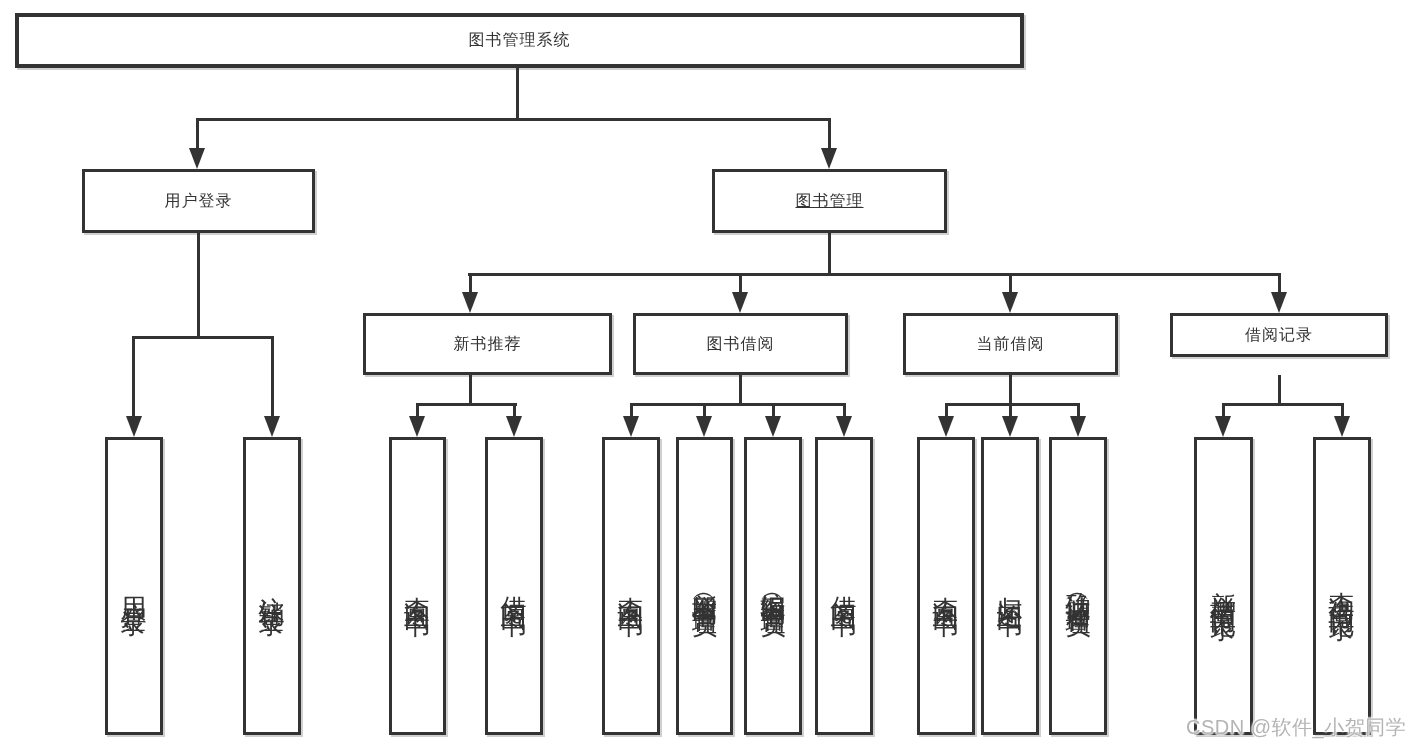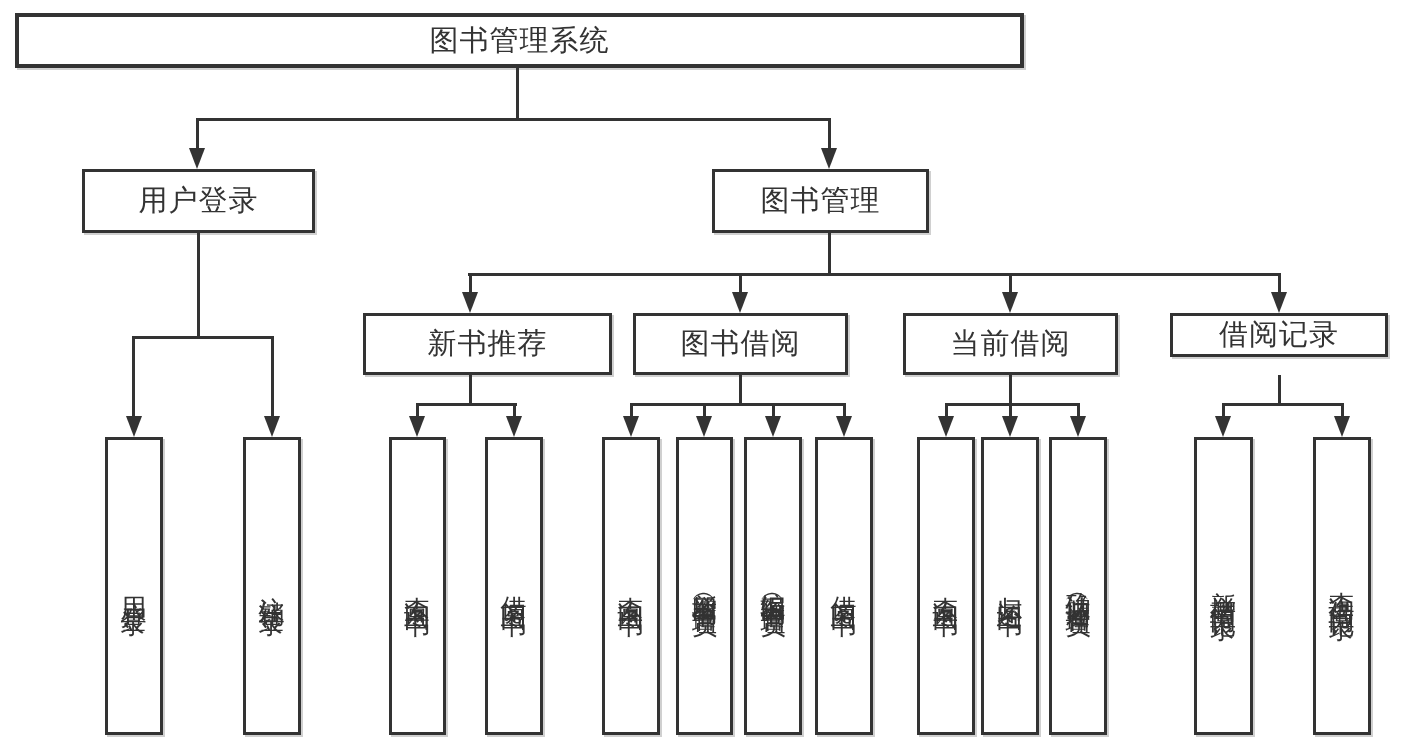--- a/index.html
+++ b/index.html
@@ -16,21 +16,21 @@
     box-sizing:border-box;
     border:3px solid #333333;
     background:#ffffff;
     display:flex;
     align-items:center;
     justify-content:center;
     box-shadow:2px 2px 0 rgba(120,120,120,0.35);
   }
   .box.root{border-width:4px;}
   .hlabel{
-    font-size:29px;
+    font-size:16px;
     letter-spacing:1px;
     color:#333333;
     white-space:nowrap;
   }
   .vlabel{
     writing-mode:vertical-rl;
     text-orientation:mixed;
     font-size:26px;
     line-height:1;
     letter-spacing:5px;
@@ -71,21 +71,21 @@
   <div class="line" style="left:516px;top:68px;width:3px;height:52px;"></div>
   <div class="line" style="left:196px;top:118px;width:635px;height:3px;"></div>
   <div class="line" style="left:196px;top:118px;width:3px;height:32px;"></div>
   <div class="arrowhead" style="left:189px;top:148px;"></div>
   <div class="line" style="left:828px;top:118px;width:3px;height:32px;"></div>
   <div class="arrowhead" style="left:821px;top:148px;"></div>
 
   <div class="box" style="left:82px;top:169px;width:233px;height:64px;">
     <span class="hlabel">用户登录</span>
   </div>
-  <div class="box" style="left:712px;top:169px;width:217px;height:64px;">
+  <div class="box" style="left:712px;top:169px;width:235px;height:64px;text-decoration:underline;">
     <span class="hlabel">图书管理</span>
   </div>
 
   <div class="line" style="left:197px;top:233px;width:3px;height:106px;"></div>
   <div class="line" style="left:133px;top:336px;width:141px;height:3px;"></div>
   <div class="line" style="left:132px;top:336px;width:3px;height:82px;"></div>
   <div class="arrowhead" style="left:126px;top:416px;"></div>
   <div class="line" style="left:271px;top:336px;width:3px;height:82px;"></div>
   <div class="arrowhead" style="left:264px;top:416px;"></div>
 
@@ -180,14 +180,15 @@
   <div class="box" style="left:1049px;top:437px;width:58px;height:298px;">
     <span class="vlabel" style="letter-spacing:3px;font-size:25px;">确认归还（管理员）</span>
   </div>
   <div class="box" style="left:1194px;top:437px;width:59px;height:298px;">
     <span class="vlabel">新增借阅记录</span>
   </div>
   <div class="box" style="left:1313px;top:437px;width:58px;height:298px;">
     <span class="vlabel">查询借阅记录</span>
   </div>
 
+  <div class="watermark">CSDN @软件_小贺同学</div>
 
 </div>
 
 </body></html>

